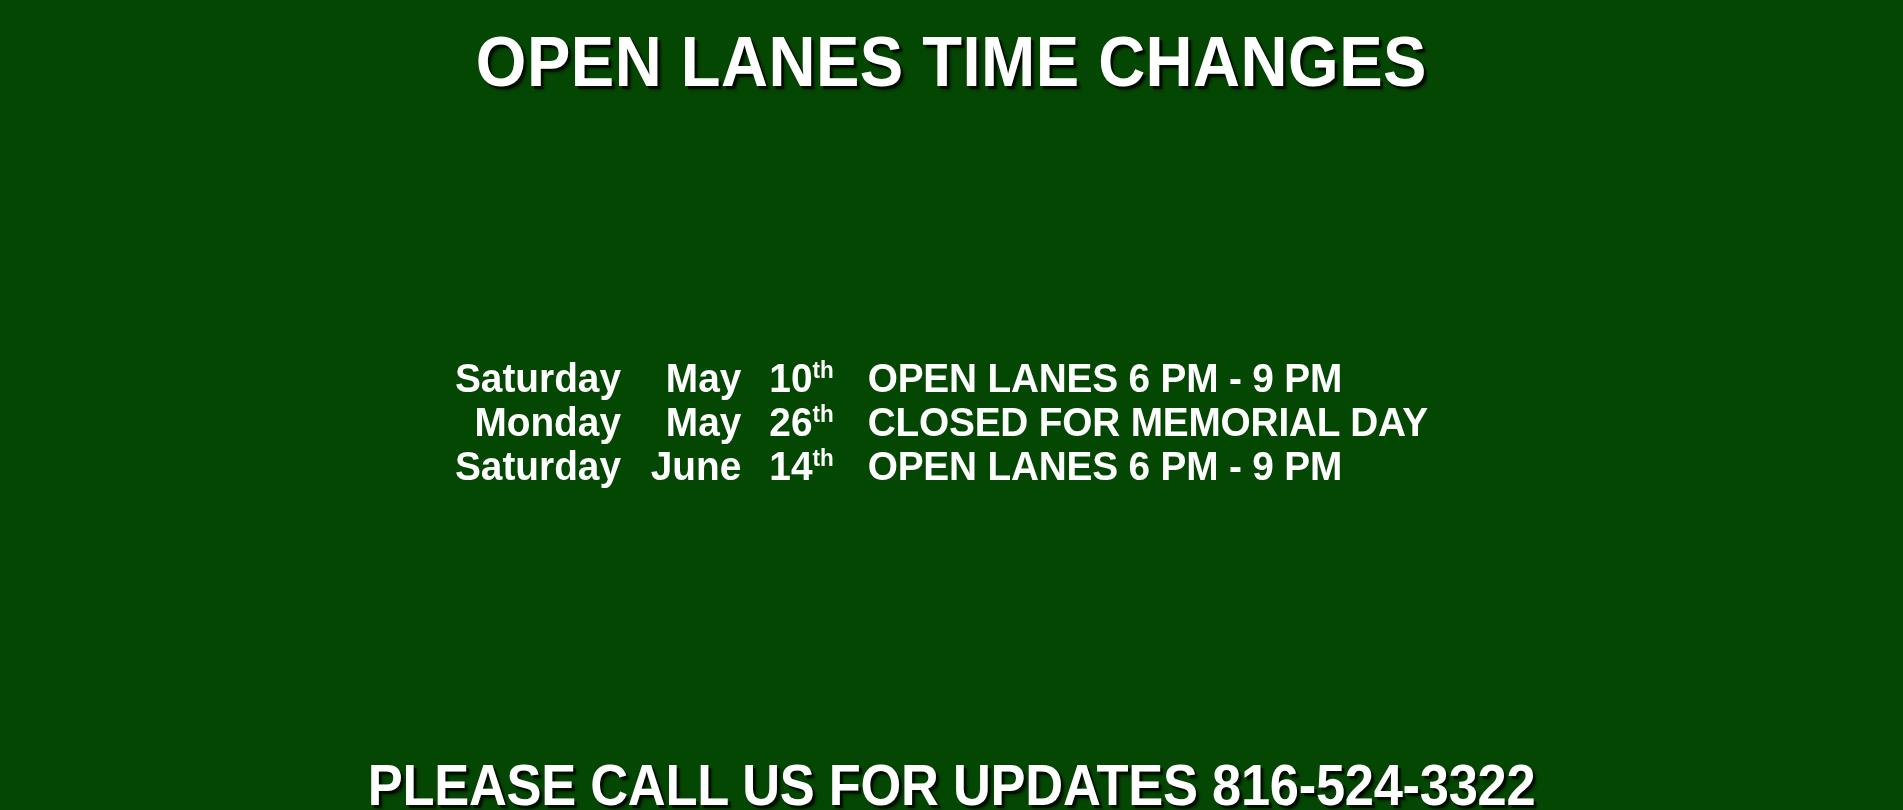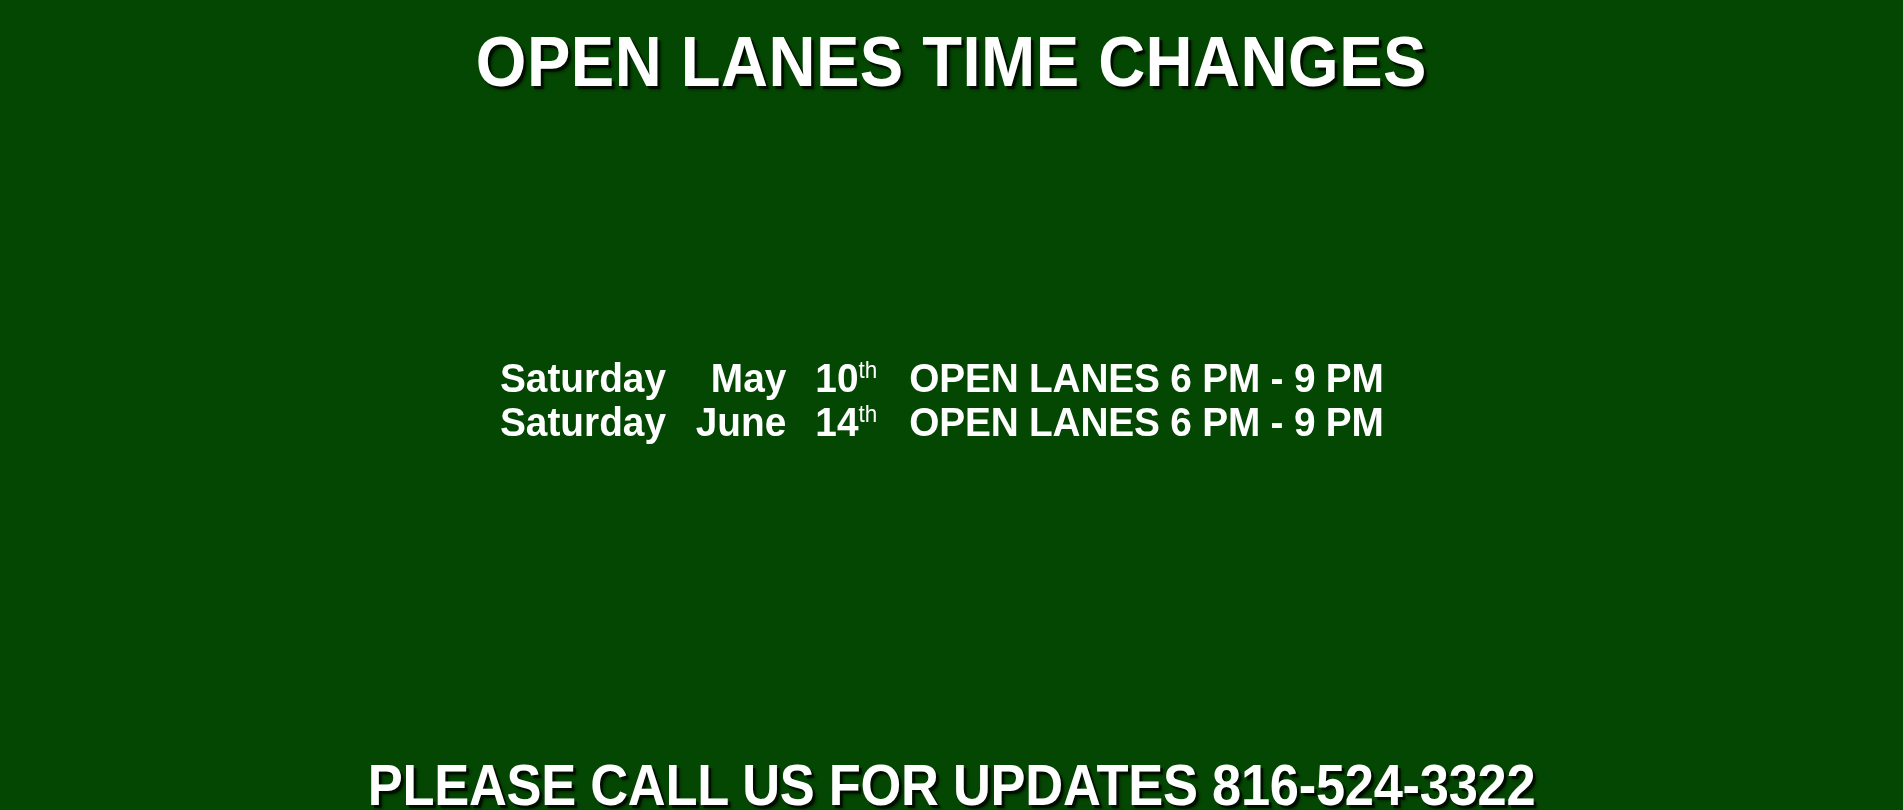--- a/index.html
+++ b/index.html
@@ -92,21 +92,21 @@
 
   .col-desc {
     text-align: left;
     letter-spacing: -0.2px;
   }
 
   .ordinal-suffix {
     font-size: 0.58em;
     vertical-align: super;
     line-height: 0;
-    font-weight: normal;
+    font-weight: bold;
   }
 
   
   #footer {
     position: absolute;
     left: 0;
     right: 0;
     bottom: -6px;
     text-align: center;
     white-space: nowrap;
@@ -139,20 +139,26 @@
     <table id="schedule-table">
       <tbody>
 
         <tr>
           <td class="col-day">Saturday</td>
           <td class="col-month">May</td>
           <td class="col-date"><span>10</span><span class="ordinal-suffix">th</span></td>
           <td class="col-desc">OPEN LANES 6 PM - 9 PM</td>
         </tr>
 
+        <tr>
+          <td class="col-day">Monday</td>
+          <td class="col-month">May</td>
+          <td class="col-date"><span>26</span><span class="ordinal-suffix">th</span></td>
+          <td class="col-desc">CLOSED FOR MEMORIAL DAY</td>
+        </tr>
 
         <tr>
           <td class="col-day">Saturday</td>
           <td class="col-month">June</td>
           <td class="col-date"><span>14</span><span class="ordinal-suffix">th</span></td>
           <td class="col-desc">OPEN LANES 6 PM - 9 PM</td>
         </tr>
 
       </tbody>
     </table>

